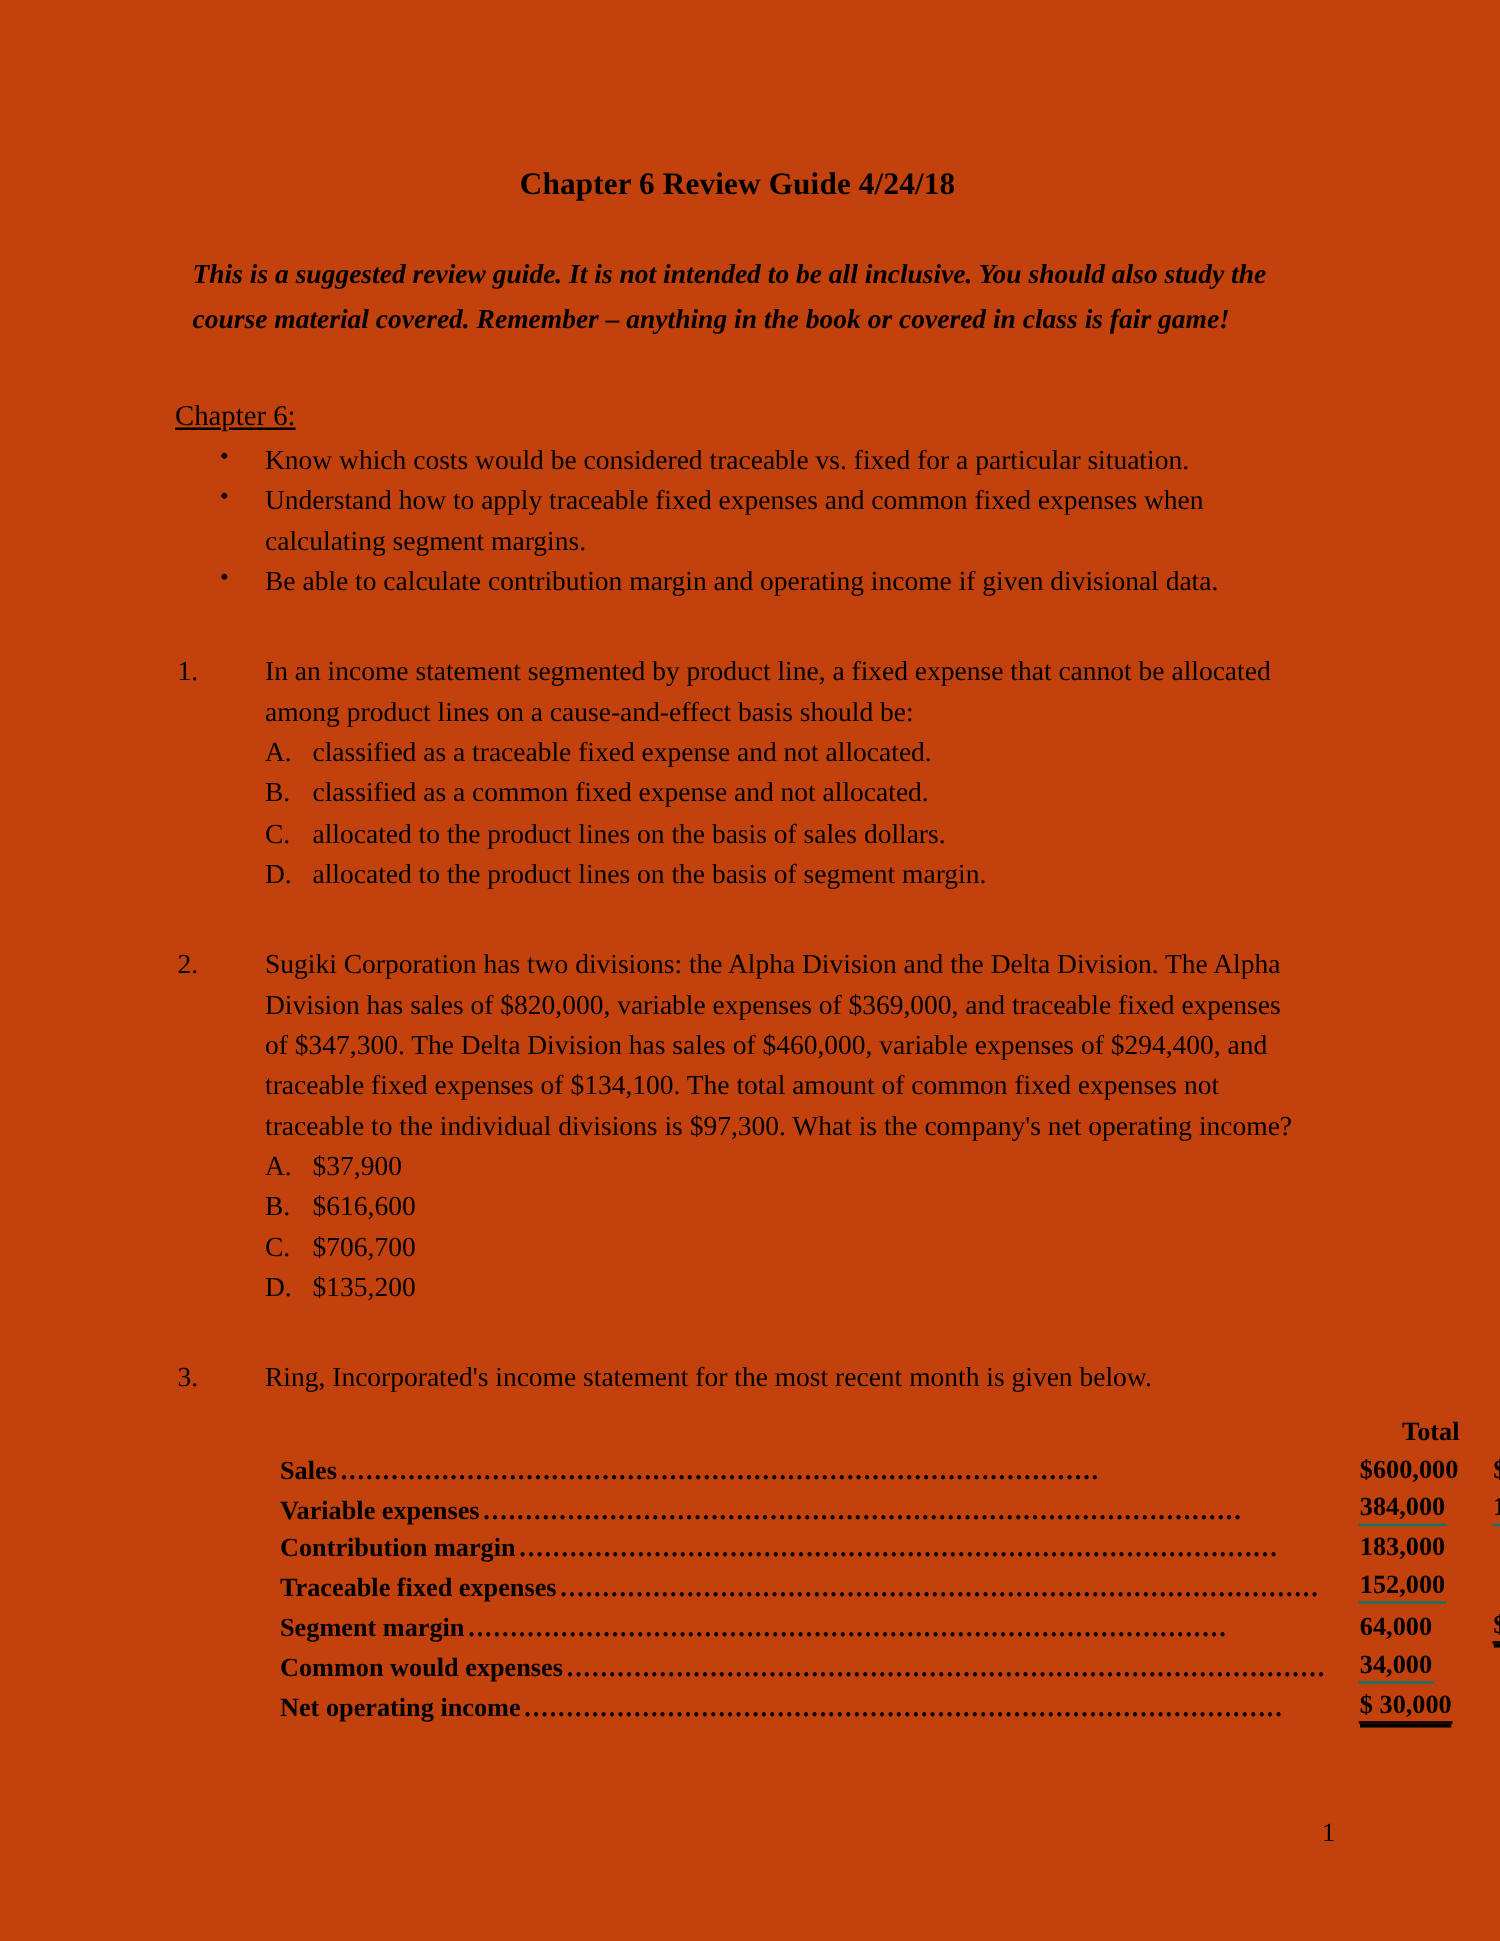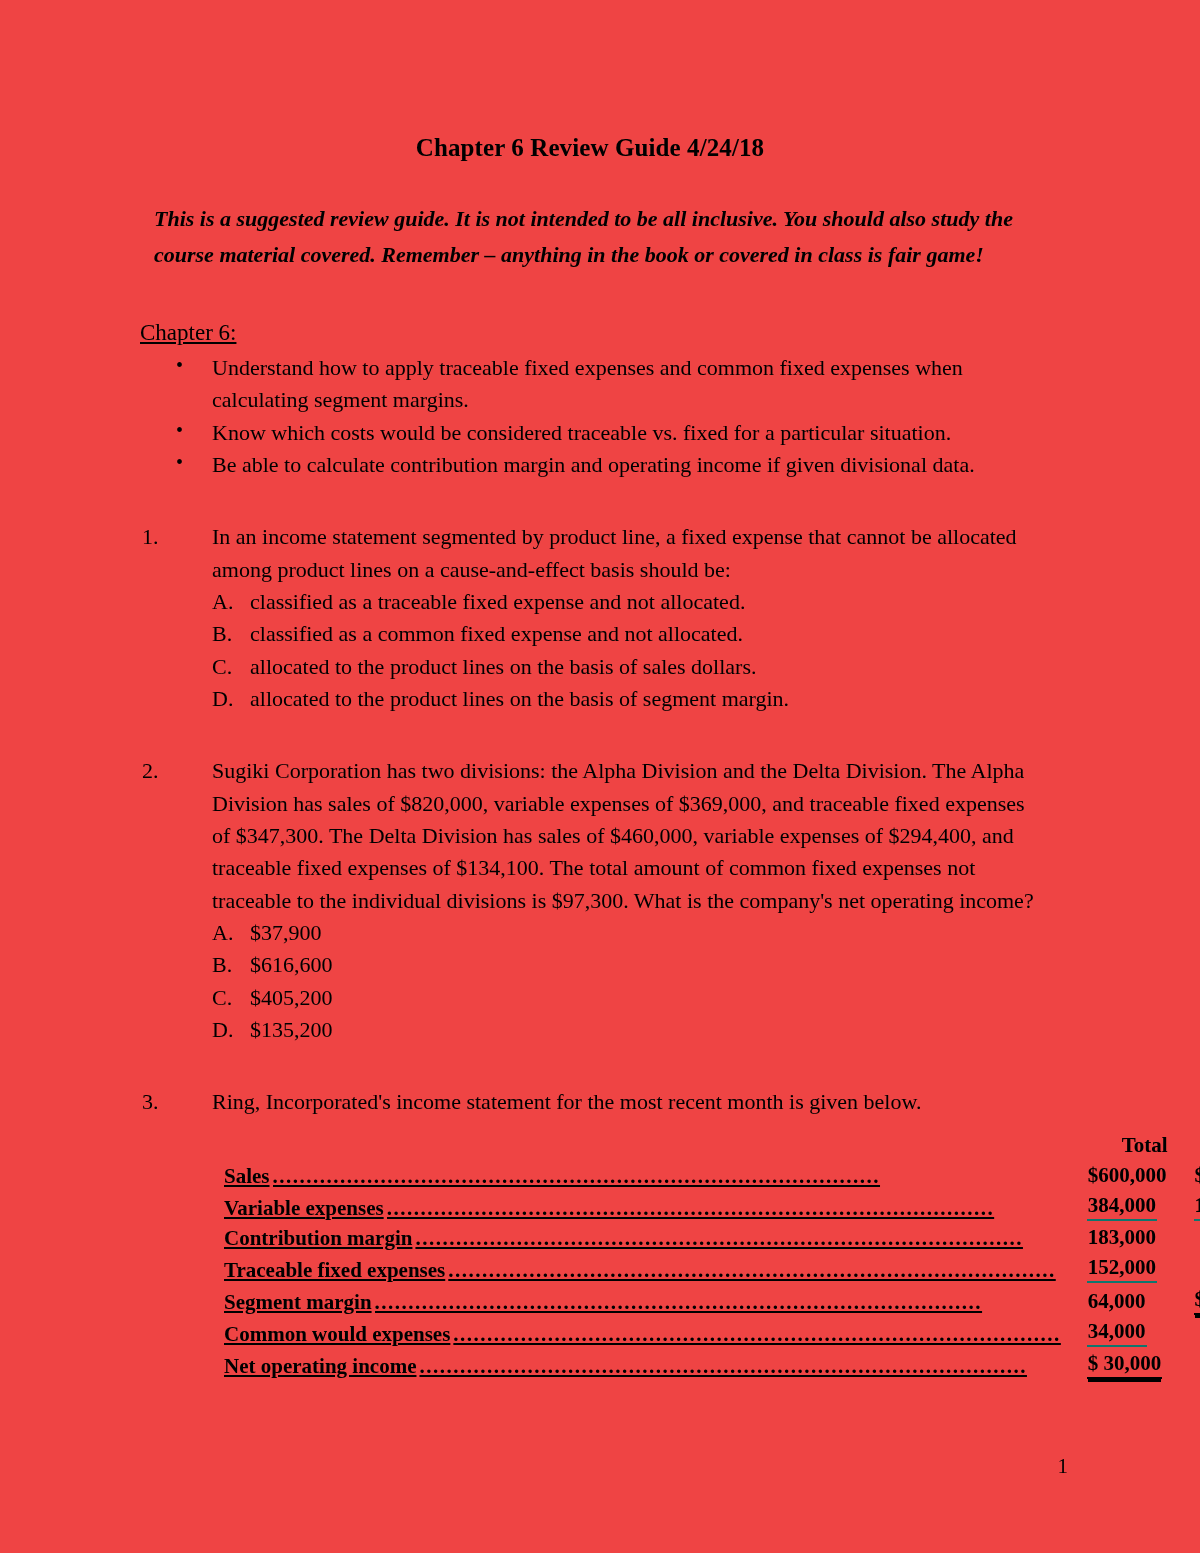--- a/index.html
+++ b/index.html
@@ -9,21 +9,21 @@
     background: #ffffff;
   }
   body {
     font-family: "Liberation Serif", "DejaVu Serif", serif;
     color: #000000;
   }
   .page {
     position: relative;
     width: 1200px;
     height: 1553px;
-    background: #ef4444;
+    background: #c2410c;
     box-sizing: border-box;
     overflow: hidden;
   }
   .content {
     position: absolute;
     left: 140px;
     top: 132px;
     width: 900px;
   }
 
@@ -145,21 +145,20 @@
     position: relative;
     width: 420px;
     overflow: hidden;
     padding-top: 2px;
     padding-bottom: 2px;
   }
   .label-inner {
     display: flex;
     align-items: center;
     width: 100%;
-    text-decoration: underline;
   }
   .label-txt { flex: 0 0 auto; }
   .leader {
     flex: 1 1 auto;
     overflow: hidden;
     white-space: nowrap;
     letter-spacing: 1.5px;
     margin-left: 3px;
     font-weight: bold;
   }
@@ -195,43 +194,43 @@
 <div class="page">
   <div class="content">
 
     <div class="doc-title">Chapter 6 Review Guide 4/24/18</div>
 
     <div class="intro">This is a suggested review guide. It is not intended to be all inclusive. You should also study the course material covered. Remember – anything in the book or covered in class is fair game!</div>
 
     <div class="section-heading"><span class="u">Chapter 6:</span></div>
 
     <ul class="bullets">
+      <li>Know which costs would be considered traceable vs. fixed for a particular situation.</li>
       <li>Understand how to apply traceable fixed expenses and common fixed expenses when calculating segment margins.</li>
-      <li>Know which costs would be considered traceable vs. fixed for a particular situation.</li>
       <li>Be able to calculate contribution margin and operating income if given divisional data.</li>
     </ul>
 
     <div class="question">
       <span class="qnum">1.</span>
       <span class="qtext">In an income statement segmented by product line, a fixed expense that cannot be allocated among product lines on a cause-and-effect basis should be:</span>
       <ol class="choices">
         <li><span class="clet">A.</span><span>classified as a traceable fixed expense and not allocated.</span></li>
         <li><span class="clet">B.</span><span>classified as a common fixed expense and not allocated.</span></li>
         <li><span class="clet">C.</span><span>allocated to the product lines on the basis of sales dollars.</span></li>
         <li><span class="clet">D.</span><span>allocated to the product lines on the basis of segment margin.</span></li>
       </ol>
     </div>
 
     <div class="question">
       <span class="qnum">2.</span>
       <span class="qtext">Sugiki Corporation has two divisions: the Alpha Division and the Delta Division. The Alpha Division has sales of $820,000, variable expenses of $369,000, and traceable fixed expenses of $347,300. The Delta Division has sales of $460,000, variable expenses of $294,400, and traceable fixed expenses of $134,100. The total amount of common fixed expenses not traceable to the individual divisions is $97,300. What is the company's net operating income?</span>
       <ol class="choices">
         <li><span class="clet">A.</span><span>$37,900</span></li>
         <li><span class="clet">B.</span><span>$616,600</span></li>
-        <li><span class="clet">C.</span><span>$405,200</span></li>
+        <li><span class="clet">C.</span><span>$706,700</span></li>
         <li><span class="clet">D.</span><span>$135,200</span></li>
       </ol>
     </div>
 
     <div class="question">
       <span class="qnum">3.</span>
       <span class="qtext">Ring, Incorporated's income statement for the most recent month is given below.</span>
     </div>
 
     <div class="fin-wrap">

